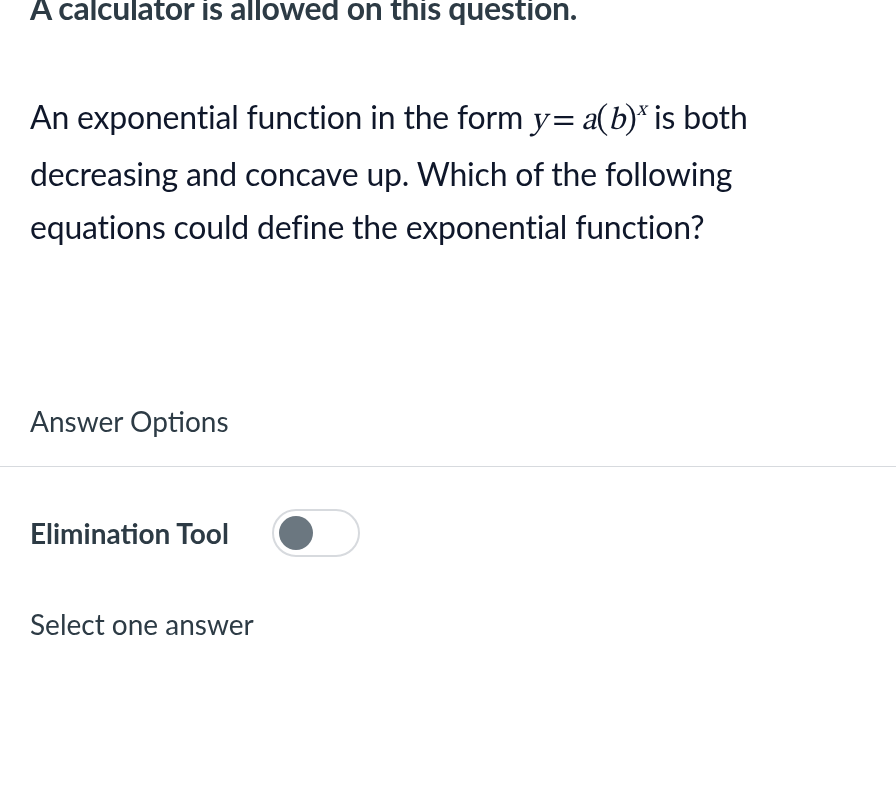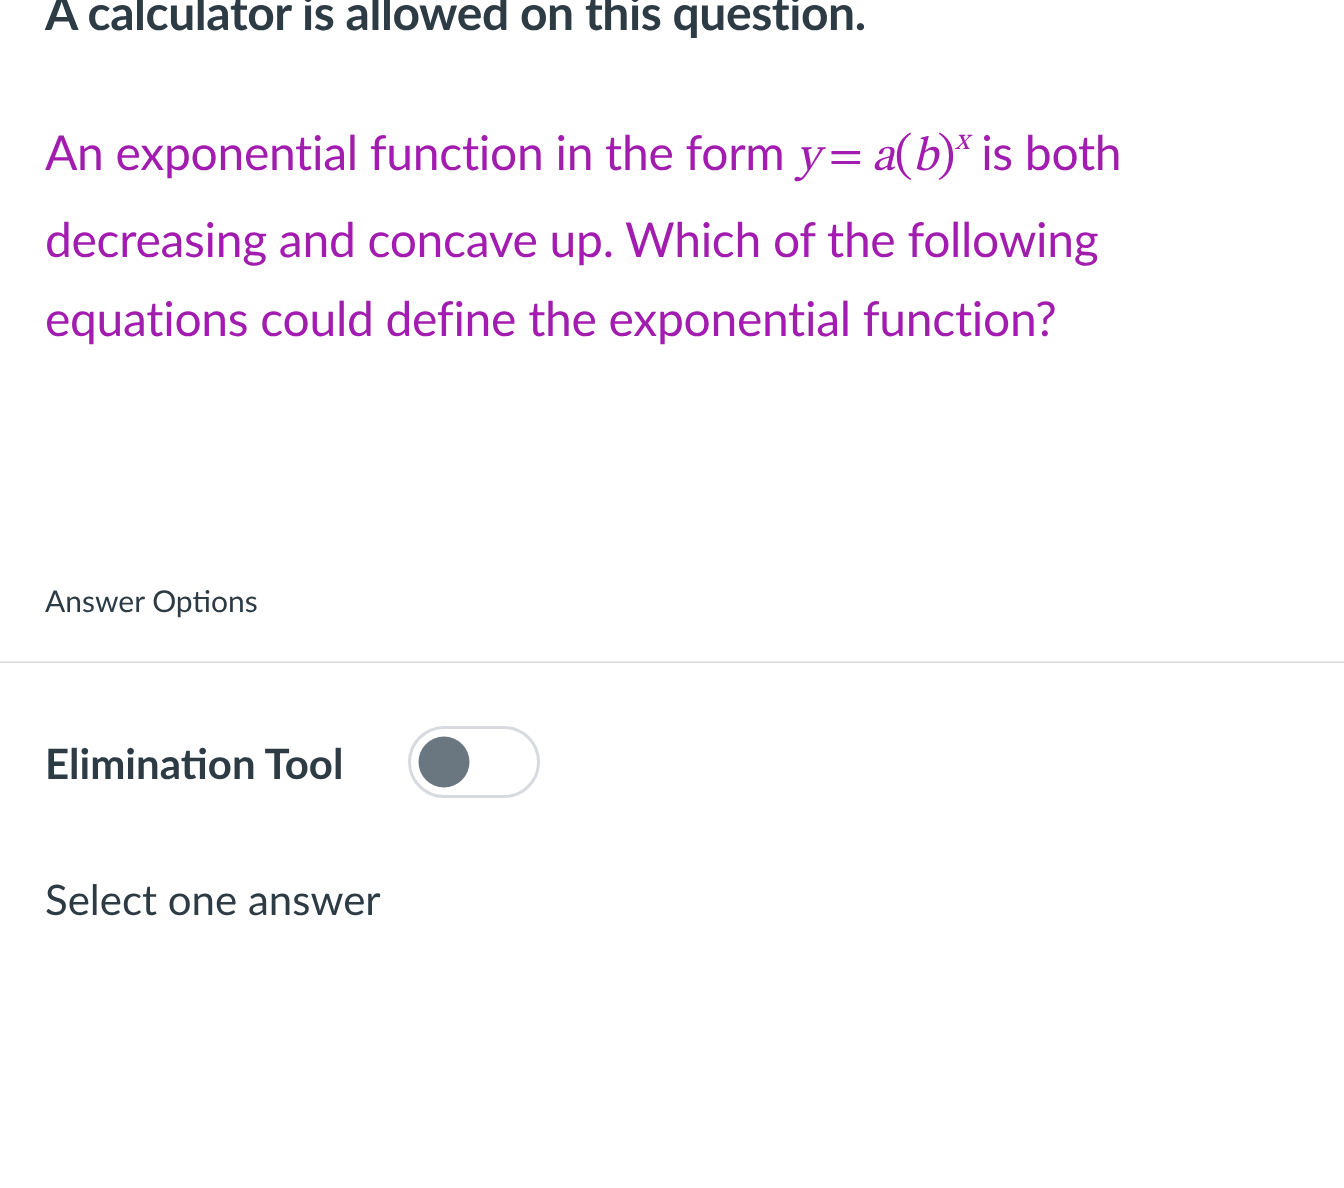--- a/index.html
+++ b/index.html
@@ -19,23 +19,23 @@
     .calculator-notice {
       font-size: 32px;
       font-weight: 700;
       color: #2d3b45;
       margin-top: -12px;
       letter-spacing: -0.3px;
     }
     .question-text {
       font-size: 32px;
       font-weight: 400;
-      color: #a21caf;
+      color: #0f172a;
       line-height: 1.65;
-      margin-top: 48px;
+      margin-top: 64px;
       letter-spacing: -0.2px;
     }
     .math {
       font-family: 'STIX Two Math', 'Cambria Math', 'Times New Roman', serif;
       font-style: italic;
     }
     .math-eq {
       font-family: 'STIX Two Math', 'Cambria Math', 'Times New Roman', serif;
       font-style: normal;
       padding: 0 6px;
@@ -47,21 +47,21 @@
     }
     .math-exp {
       font-family: 'STIX Two Math', 'Cambria Math', 'Times New Roman', serif;
       font-style: italic;
       font-size: 20px;
       vertical-align: super;
       position: relative;
       top: -2px;
     }
     .answer-options-heading {
-      font-size: 20px;
+      font-size: 28px;
       font-weight: 400;
       color: #2d3b45;
       margin-top: 150px;
       padding-bottom: 28px;
     }
     .divider {
       border: none;
       border-top: 1px solid #d7dade;
       margin: 0 -30px;
       width: calc(100% + 60px);

